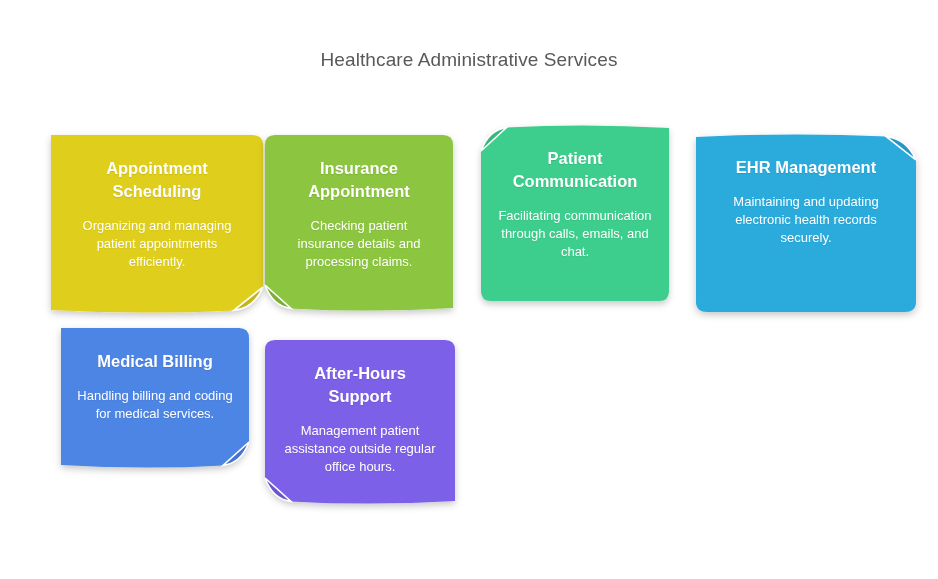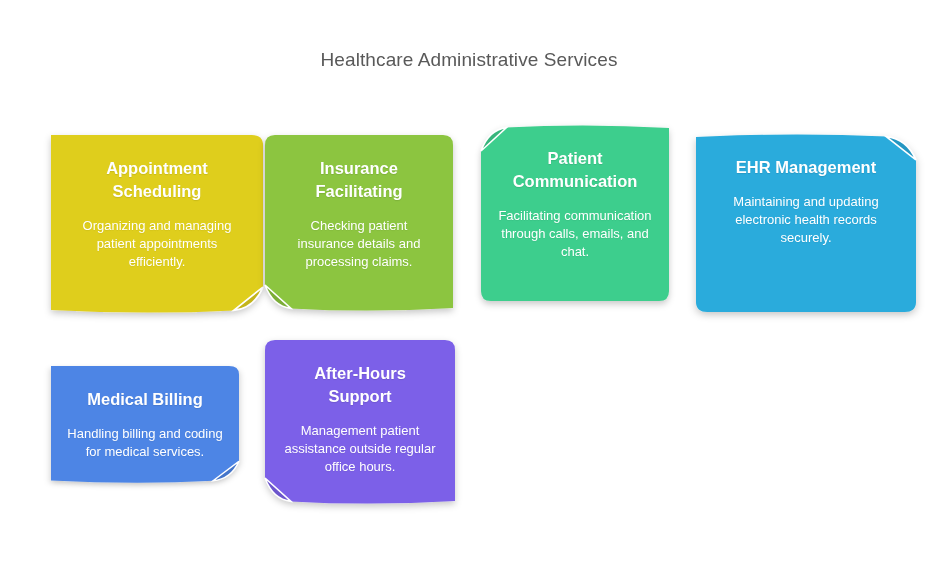--- a/index.html
+++ b/index.html
@@ -103,21 +103,21 @@
             <defs>
               <filter id="sh1" x="-25%" y="-25%" width="160%" height="160%">
                 <feDropShadow dx="0" dy="3" stdDeviation="3.5" flood-color="#000000" flood-opacity="0.22"></feDropShadow>
               </filter>
             </defs>
             <path d="M10,0 Q0,0 0,10 L0,150 Q7.8,171.32 26,173.4 Q103.4,178 188,173 L188,10 Q188,0 178,0 Z" fill="#8CC53F" filter="url(#sh1)"></path>
             <path d="M0,150 Q7.8,171.32 26,173.4 Q10.92,159.88 0,150 Z" fill="#7bad37" stroke="#ffffff" stroke-width="1.6"></path>
           </svg>
         </div>
         <div class="card-body">
-          <div class="card-title">Insurance Facilitating</div>
+          <div class="card-title">Insurance Appointment</div>
           <div class="card-desc">Checking patient insurance details and processing claims.</div>
         </div>
       </div>
       <div class="card" style="left: 481px; top: 125px; width: 188px; height: 176px;">
         <div class="card-shape">
           <svg viewBox="0 0 192 176" preserveAspectRatio="none">
             <defs>
               <filter id="sh2" x="-25%" y="-25%" width="160%" height="160%">
                 <feDropShadow dx="0" dy="3" stdDeviation="3.5" flood-color="#000000" flood-opacity="0.22"></feDropShadow>
               </filter>
@@ -141,21 +141,21 @@
             </defs>
             <path d="M192,26 Q184.2,4.68 166,2.6 Q86.4,-2 0,3 L0,168 Q0,178 10,178 L182,178 Q192,178 192,168 Z" fill="#29ABDC" filter="url(#sh3)"></path>
             <path d="M192,26 Q184.2,4.68 166,2.6 Q181.08,16.12 192,26 Z" fill="#2496c2" stroke="#ffffff" stroke-width="1.6"></path>
           </svg>
         </div>
         <div class="card-body">
           <div class="card-title">EHR Management</div>
           <div class="card-desc">Maintaining and updating electronic health records securely.</div>
         </div>
       </div>
-      <div class="card" style="left: 51px; top: 328px; width: 188px; height: 117px; margin-top: 38px;">
+      <div class="card" style="left: 61px; top: 328px; width: 188px; height: 140px;">
         <div class="card-shape">
           <svg viewBox="0 0 188 140" preserveAspectRatio="none">
             <defs>
               <filter id="sh4" x="-25%" y="-25%" width="160%" height="160%">
                 <feDropShadow dx="0" dy="3" stdDeviation="3.5" flood-color="#000000" flood-opacity="0.22"></feDropShadow>
               </filter>
             </defs>
             <path d="M0,0 L178,0 Q188,0 188,10 L188,114 Q180.2,135.32 162,137.4 Q84.60000000000001,142 0,137 Z" fill="#4D85E5" filter="url(#sh4)"></path>
             <path d="M188,114 Q180.2,135.32 162,137.4 Q177.08,123.88 188,114 Z" fill="#4475ca" stroke="#ffffff" stroke-width="1.6"></path>
           </svg>

